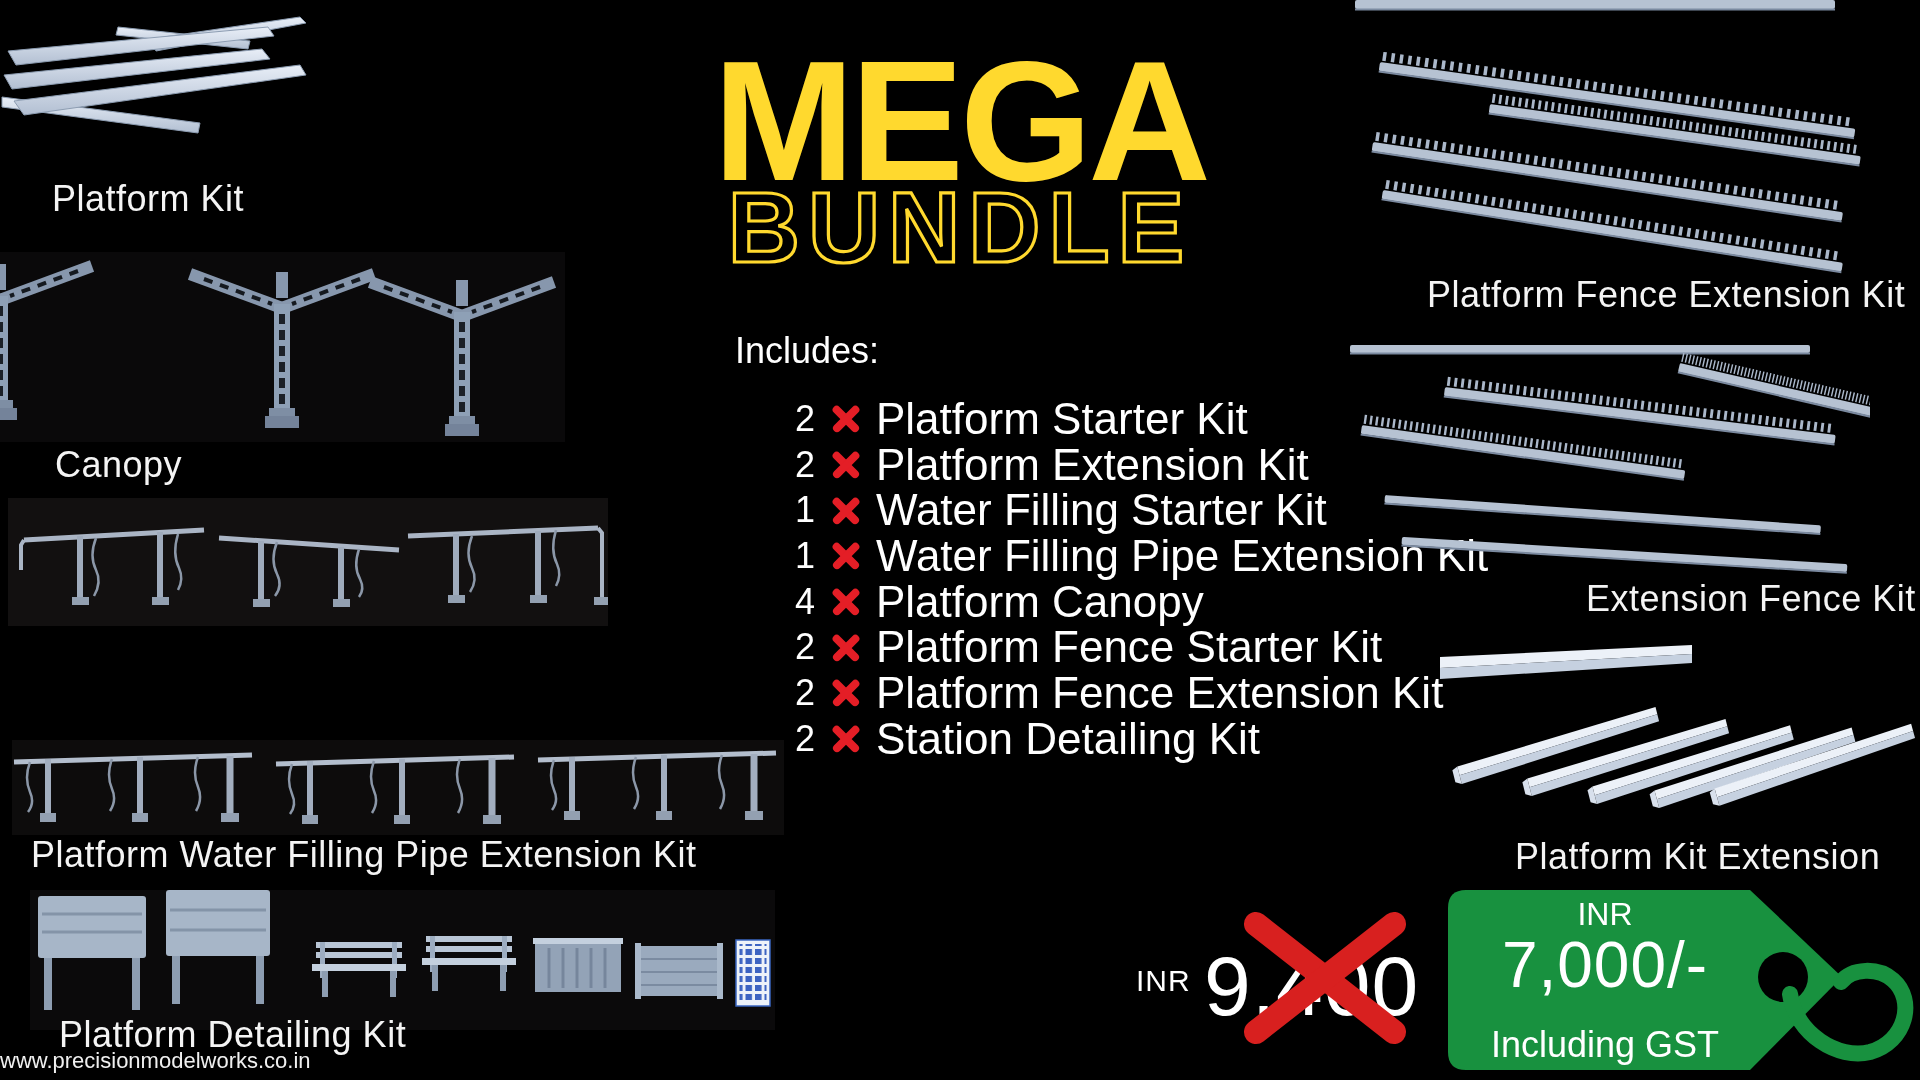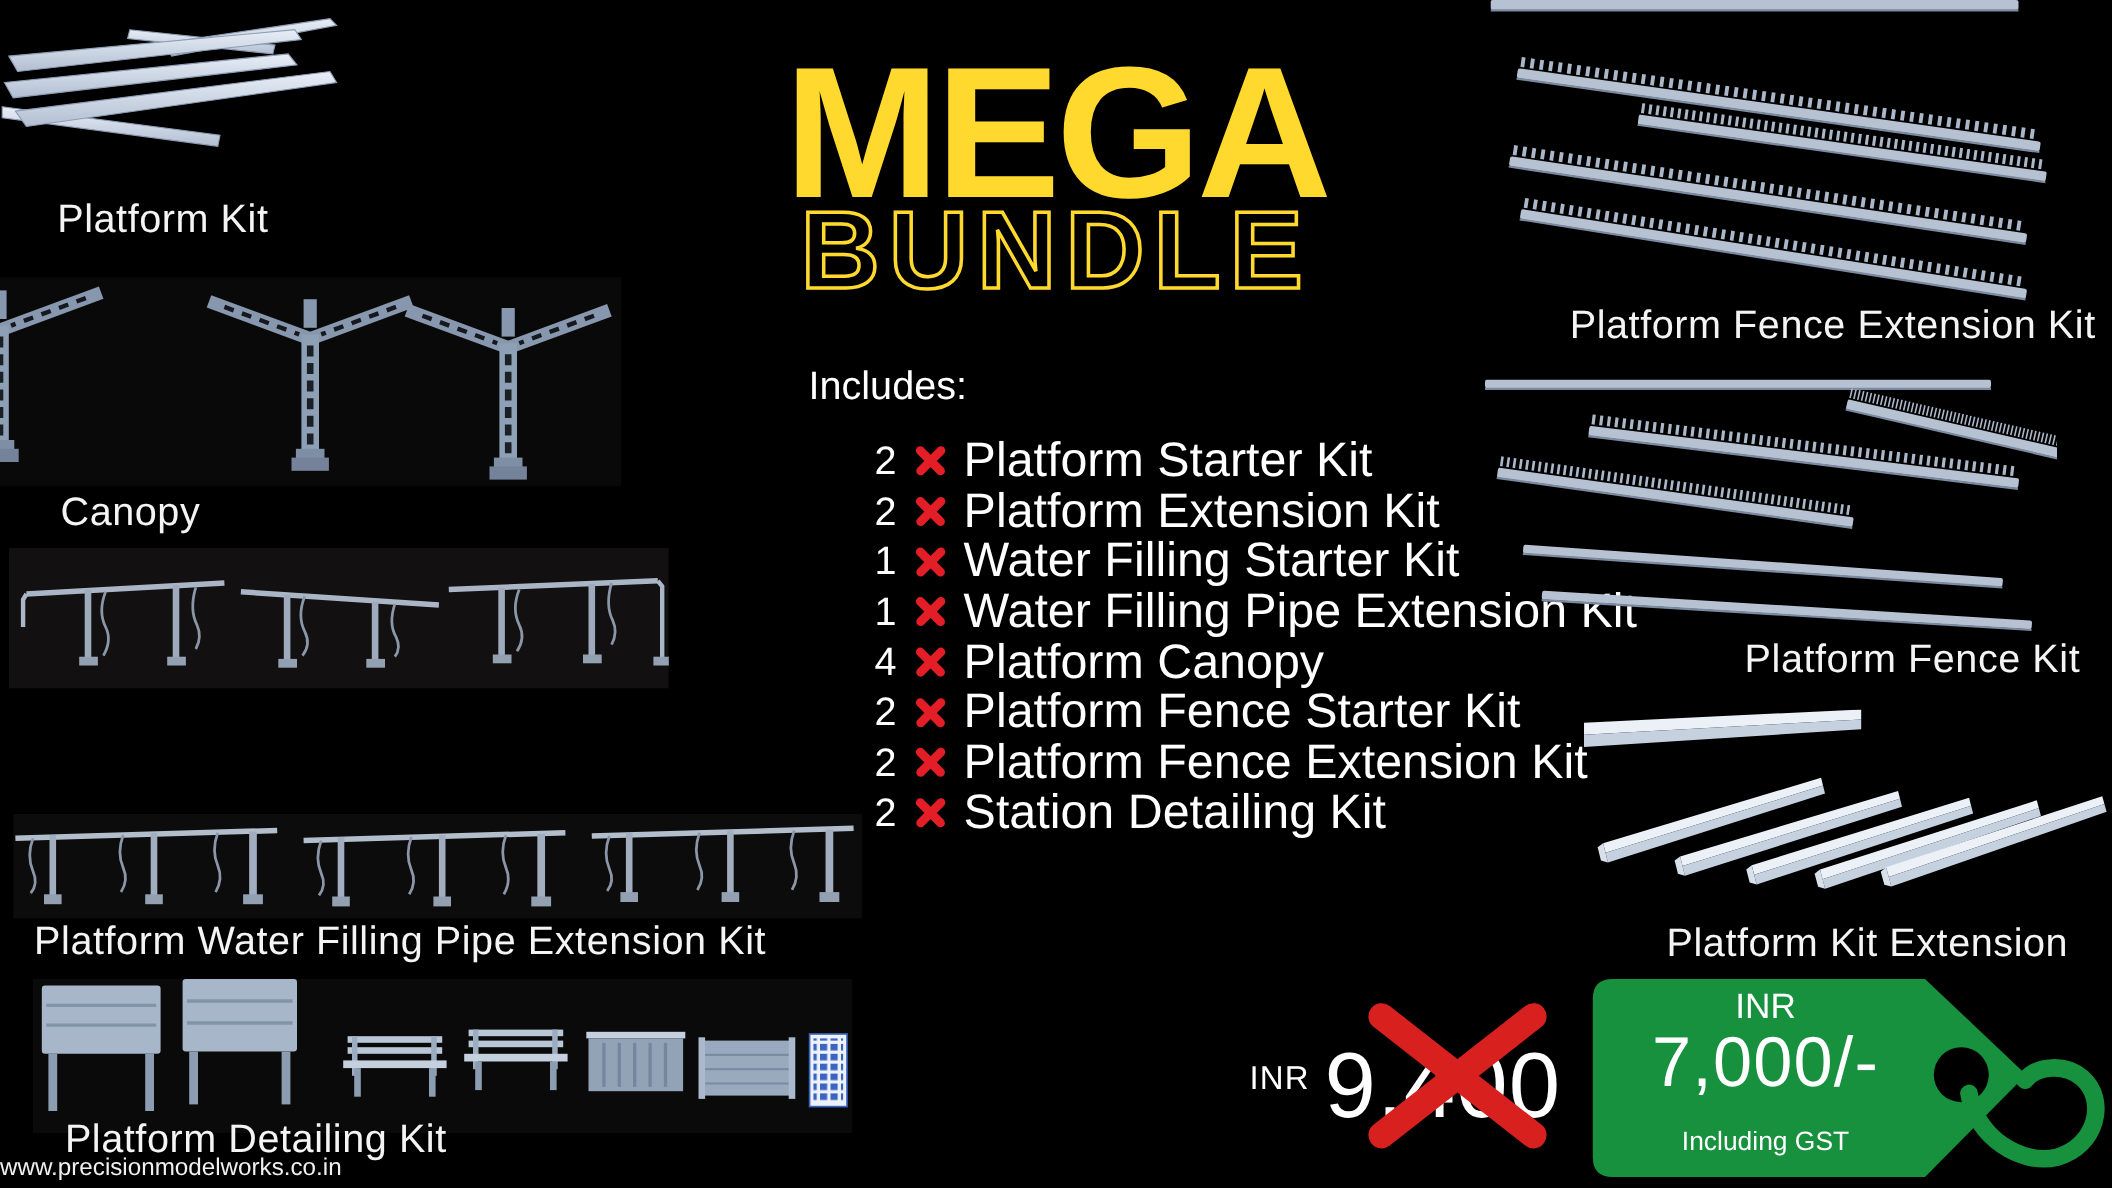--- a/index.html
+++ b/index.html
@@ -248,21 +248,21 @@
     <g id="frail">
       <rect x="0" y="0" width="460" height="8" rx="2" fill="#b6c2d2"></rect>
       <line x1="0" y1="8.5" x2="460" y2="8.5" stroke="#7b8aa0" stroke-width="2"></line>
     </g>
     <use href="#fstrip" transform="translate(330,18) rotate(13) scale(0.42,1)"></use>
     <use href="#fstrip" transform="translate(95,42) rotate(7) scale(0.82,1)"></use>
     <use href="#fstrip" transform="translate(12,80) rotate(8) scale(0.68,1)"></use>
     <use href="#frail" transform="translate(35,150) rotate(4) scale(0.95,1)"></use>
     <use href="#frail" transform="translate(52,192) rotate(3.5) scale(0.97,1)"></use>
   </svg>
-  <div class="plabel" style="left:1586px;top:578px">Platform Fence Kit</div>
+  <div class="plabel" style="left:1586px;top:578px">Extension Fence Kit</div>
 
   <svg class="abs" style="left:1440px;top:645px" width="480" height="170" viewBox="0 0 480 170">
     <g id="lprof">
       <polygon points="0,12 252,0 252,9 0,23" fill="#ecf1f8"></polygon>
       <polygon points="0,23 252,9 252,18 0,34" fill="#c6d1e0"></polygon>
       <polygon points="-7,15 0,12 0,34 -7,30" fill="#d8e0ec"></polygon>
     </g>
     <use href="#lprof" transform="translate(15,112) rotate(-14) scale(0.82)"></use>
     <use href="#lprof" transform="translate(85,124) rotate(-14) scale(0.82)"></use>
     <use href="#lprof" transform="translate(150,132) rotate(-14.5) scale(0.82)"></use>
@@ -279,17 +279,17 @@
     <line x1="154" y1="16" x2="16" y2="124" stroke="#D8201F" stroke-width="24" stroke-linecap="round"></line>
   </svg>
 
   <svg class="abs" style="left:1438px;top:882px" width="485" height="200" viewBox="0 0 485 200">
     <path d="M28,8 H312 L404,95 L312,188 H28 Q10,188 10,170 V26 Q10,8 28,8 Z" fill="#18913F"></path>
     <circle cx="345" cy="95" r="25" fill="#000"></circle>
     <path d="M352,112 C358,152 400,178 432,170 C468,160 478,118 455,98 C440,85 414,86 403,100" stroke="#18913F" stroke-width="16" fill="none" stroke-linecap="round"></path>
   </svg>
   <div class="tag-text" style="top:896px;font-size:32px">INR</div>
   <div class="tag-text" style="top:928px;font-size:64px;letter-spacing:1px">7,000/-</div>
-  <div class="tag-text" style="top:1024px;font-size:24px">Including GST</div>
+  <div class="tag-text" style="top:1024px;font-size:36px">Including GST</div>
 
   <div class="footer">www.precisionmodelworks.co.in</div>
 
 </div>
 
 </body></html>

